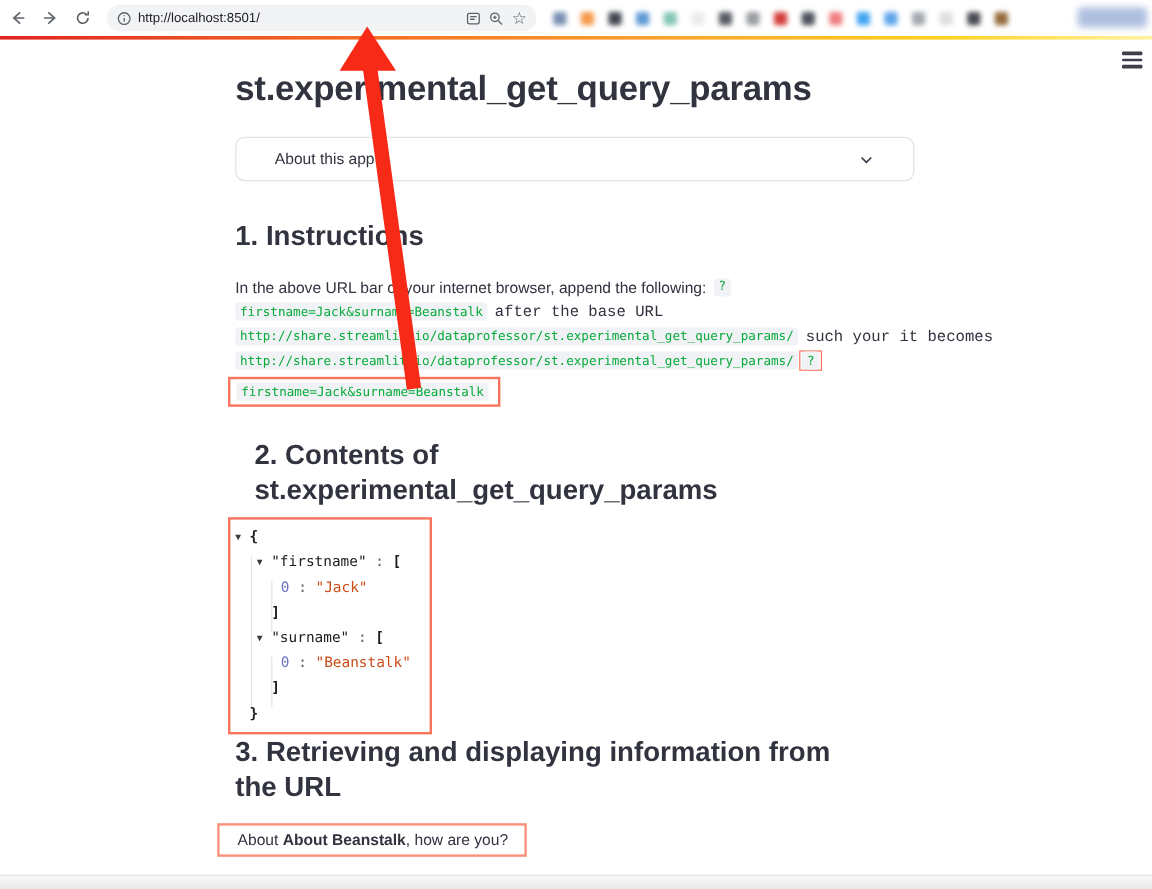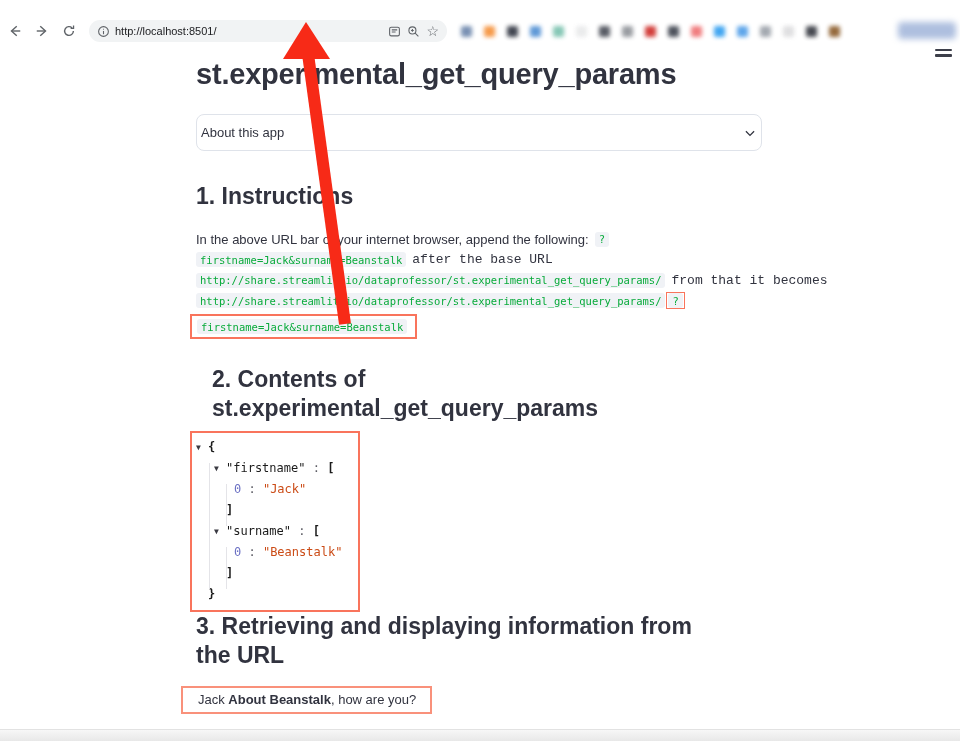--- a/index.html
+++ b/index.html
@@ -3,21 +3,21 @@
 <meta charset="utf-8">
 <style>
   * { margin:0; padding:0; box-sizing:border-box; }
   html,body { width:960px; height:741px; }
   body {
     position:relative; overflow:hidden; background:#fff;
     font-family:"Liberation Sans", sans-serif; color:var(--ink);
   }
   
   .browser-bar {
-    position:absolute; top:16px; left:0; width:960px; height:30px;
+    position:absolute; top:0; left:0; width:960px; height:30px;
     background:#fff; display:flex; align-items:center; z-index:5;
   }
   .nav-btn { width:24px; height:24px; display:flex; align-items:center; justify-content:center;
     color:var(--chrome_icon_gray); margin-left:3px; border-radius:50%; flex:0 0 auto; }
   .nav-btn svg { display:block; }
   .omnibox {
     margin-left:8px; width:358px; height:22px; background:var(--omnibox_bg);
     border-radius:11px; display:flex; align-items:center; padding:0 8px; flex:0 0 auto;
   }
   .url-text { font-size:11px; color:var(--url_text); white-space:nowrap; margin-left:5px; }
@@ -38,21 +38,21 @@
     background:linear-gradient(90deg,#e02421 0%,#f36621 28%,#fa9d2c 55%,#ffd21f 82%,#fff3a0 100%);
   }
   
   .app-main { position:absolute; top:33px; left:0; width:960px; height:696px; background:#fff; }
   .hamburger { position:absolute; top:10px; right:8px; width:17px; cursor:pointer; }
   .hamburger .bar { height:2.5px; background:#3d3f4a; margin-bottom:3px; border-radius:1px; }
   .content { width:566px; margin-left:196px; position:relative; }
   h1.page-title { font-size:29px; line-height:38px; font-weight:700; color:var(--ink);
     margin-top:22px; letter-spacing:-0.2px; white-space:nowrap; }
   .expander { margin-top:21px; height:37px; border:1px solid #dfe3ea; border-radius:8px;
-    display:flex; align-items:center; padding:0 4px; cursor:pointer; background:#fff; }
+    display:flex; align-items:center; padding:0 32px; cursor:pointer; background:#fff; }
   .expander-label { font-size:13px; color:var(--ink); }
   .expander-spacer { flex:1; }
   h2.section-heading { font-size:23px; line-height:29px; font-weight:700; color:var(--ink); }
   .h-mt1 { margin-top:31px; }
   .h-mt2 { margin-top:26px;margin-left:16px; }
   .h-mt3 { }
   .para { margin-top:18px; font-size:13px; color:var(--ink); }
   .para-line { height:20.5px; display:flex; align-items:center; white-space:nowrap; }
   code.inline-code {
     font-family:"DejaVu Sans Mono", monospace; font-size:10.5px; color:var(--code_green);
@@ -191,21 +191,21 @@
       <div class="para-line">
         <span>In the above URL bar of your internet browser, append the following:</span>
         <code class="inline-code after-code">?</code>
       </div>
       <div class="para-line">
         <code class="inline-code">firstname=Jack&amp;surname=Beanstalk</code>
         <span class="after-code">after the base URL</span>
       </div>
       <div class="para-line">
         <code class="inline-code">http://share.streamlit.io/dataprofessor/st.experimental_get_query_params/</code>
-        <span class="after-code">from that it becomes</span>
+        <span class="after-code">such your it becomes</span>
       </div>
       <div class="para-line">
         <code class="inline-code">http://share.streamlit.io/dataprofessor/st.experimental_get_query_params/</code>
         <span class="qmark-box">
             <code class="inline-code">?</code>
           </span>
       </div>
       <div class="line5-box">
         <code class="inline-code">firstname=Jack&amp;surname=Beanstalk</code>
       </div>
@@ -224,21 +224,21 @@
           <div class="json-row indent-1"><span class="json-spacer"></span><span class="json-brace">]</span></div>
           <div class="json-row indent-0"><span class="json-spacer"></span><span class="json-brace">}</span></div>
         </div>
       <div class="guide guide-outer"></div>
       <div class="guide guide-g1"></div>
       <div class="guide guide-g2"></div>
     </div>
 
     <h2 class="section-heading h-mt3"><span>3. Retrieving and displaying information from</span><br><span>the URL</span></h2>
 
-    <div class="hello-box"><span>Jack </span><span class="hello-name">About Beanstalk</span><span>, how are you?</span></div>
+    <div class="hello-box"><span>About </span><span class="hello-name">About Beanstalk</span><span>, how are you?</span></div>
   </div>
 </div>
 
 <div class="bottom-strip"></div>
 
 <svg class="arrow-overlay" viewBox="0 0 960 741">
   <line x1="345" y1="324" x2="308" y2="54" stroke="#f72a17" stroke-width="12"></line>
   <polygon points="306,22 283,59 330,59" fill="#f72a17"></polygon>
 </svg>
 

